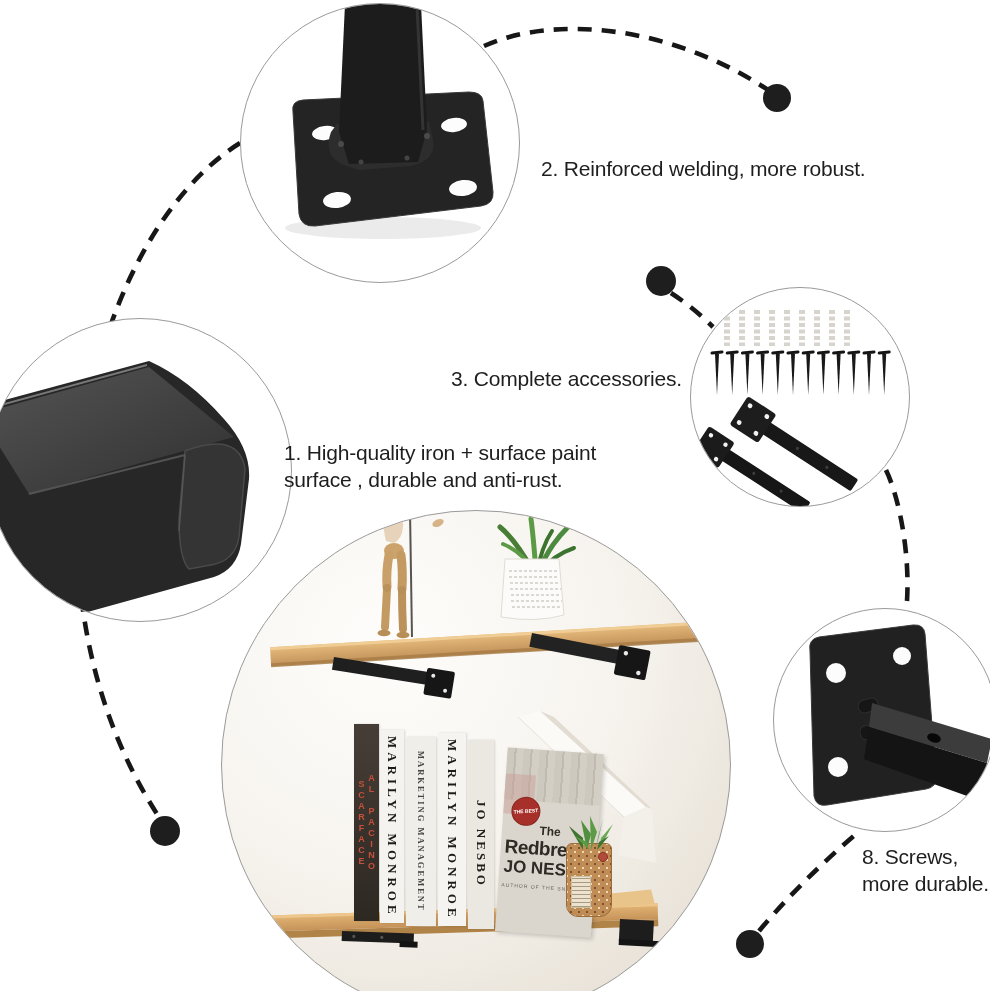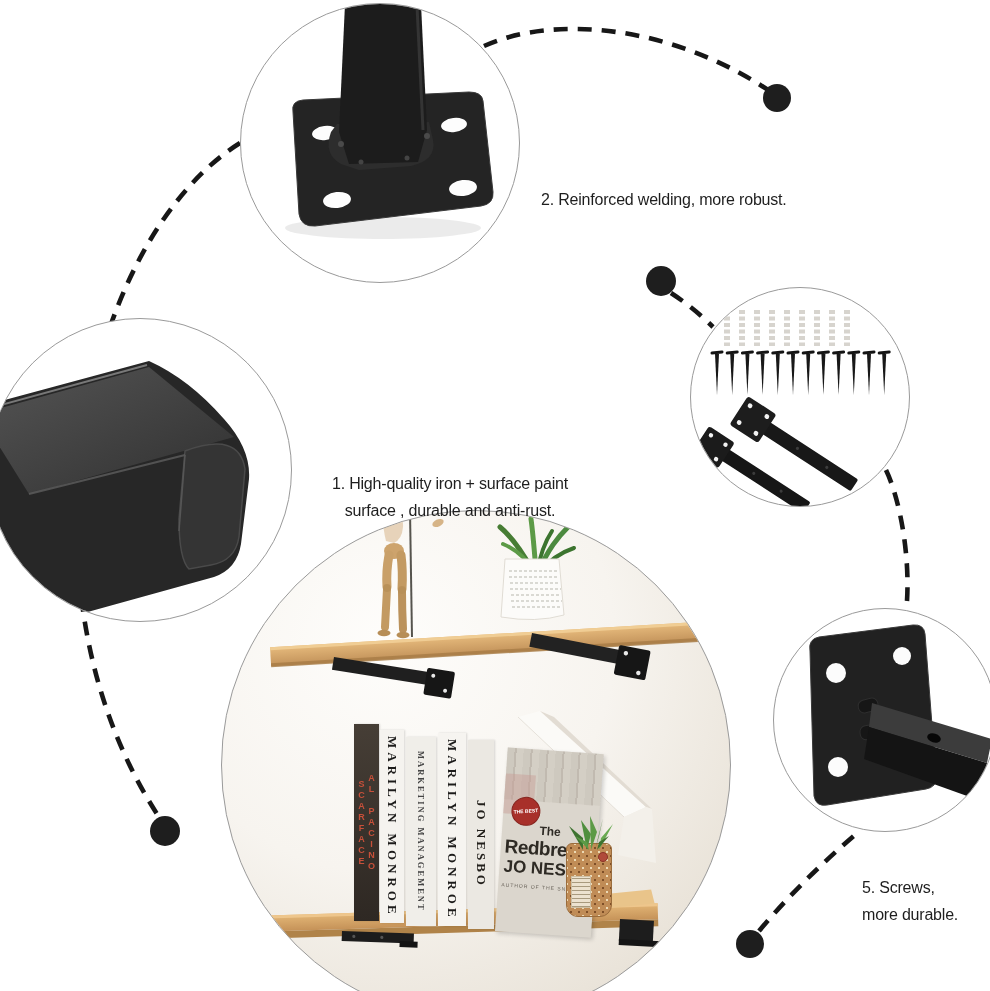--- a/index.html
+++ b/index.html
@@ -13,23 +13,23 @@
   
   .circle{position:absolute;border-radius:50%;border:1.4px solid #9a9a9a;background:#fff;
           overflow:hidden;box-sizing:border-box;}
   #c-weld {left:240px;top:3px;  width:280px;height:280px;}
   #c-tube {left:-12px;top:318px;width:304px;height:304px;}
   #c-acc  {left:690px;top:287px;width:220px;height:220px;}
   #c-mount{left:773px;top:608px;width:224px;height:224px;}
   #c-scene{left:221px;top:510px;width:510px;height:510px;
            background:radial-gradient(circle at 32% 26%,#fefdfb 0%,#f7f4ef 45%,#eae4da 78%,#ded6ca 100%);}
   
-  .note{position:absolute;font-size:16px;line-height:26.5px;color:#1e1e1e;
-        letter-spacing:-0.2px;white-space:nowrap;margin-top:31px;}
-  #t1{left:284px;top:440px;width:332px;text-align:center;}
+  .note{position:absolute;font-size:21px;line-height:26.5px;color:#1e1e1e;
+        letter-spacing:-0.2px;white-space:nowrap;}
+  #t1{left:284px;top:440px;width:332px;text-align:left;}
   #t2{left:541px;top:156px;}
   #t3{left:451px;top:366px;}
   #t4{left:862px;top:844px;}
   
   .anchor{stroke:#d7d4ce;stroke-width:6;stroke-dasharray:4 2.5;}
   .screw-head{stroke:#141414;stroke-width:3;stroke-linecap:round;}
   .screw-shaft{fill:#181818;}
   
   .book{position:absolute;box-sizing:border-box;display:flex;align-items:center;justify-content:center;
         box-shadow:1px 0 2px rgba(0,0,0,.14);}
@@ -338,17 +338,18 @@
       <div class="label"></div>
       <div class="berry"></div>
     </div>
   </div>
 
   <div class="note" id="t1">
     <div>1. High-quality iron + surface paint</div>
     <div>surface , durable and anti-rust.</div>
   </div>
   <div class="note" id="t2">2. Reinforced welding, more robust.</div>
+  <div class="note" id="t3">3. Complete accessories.</div>
   <div class="note" id="t4">
-    <div>5. Screws,</div>
+    <div>8. Screws,</div>
     <div>more durable.</div>
   </div>
 </div>
 
 </body></html>

